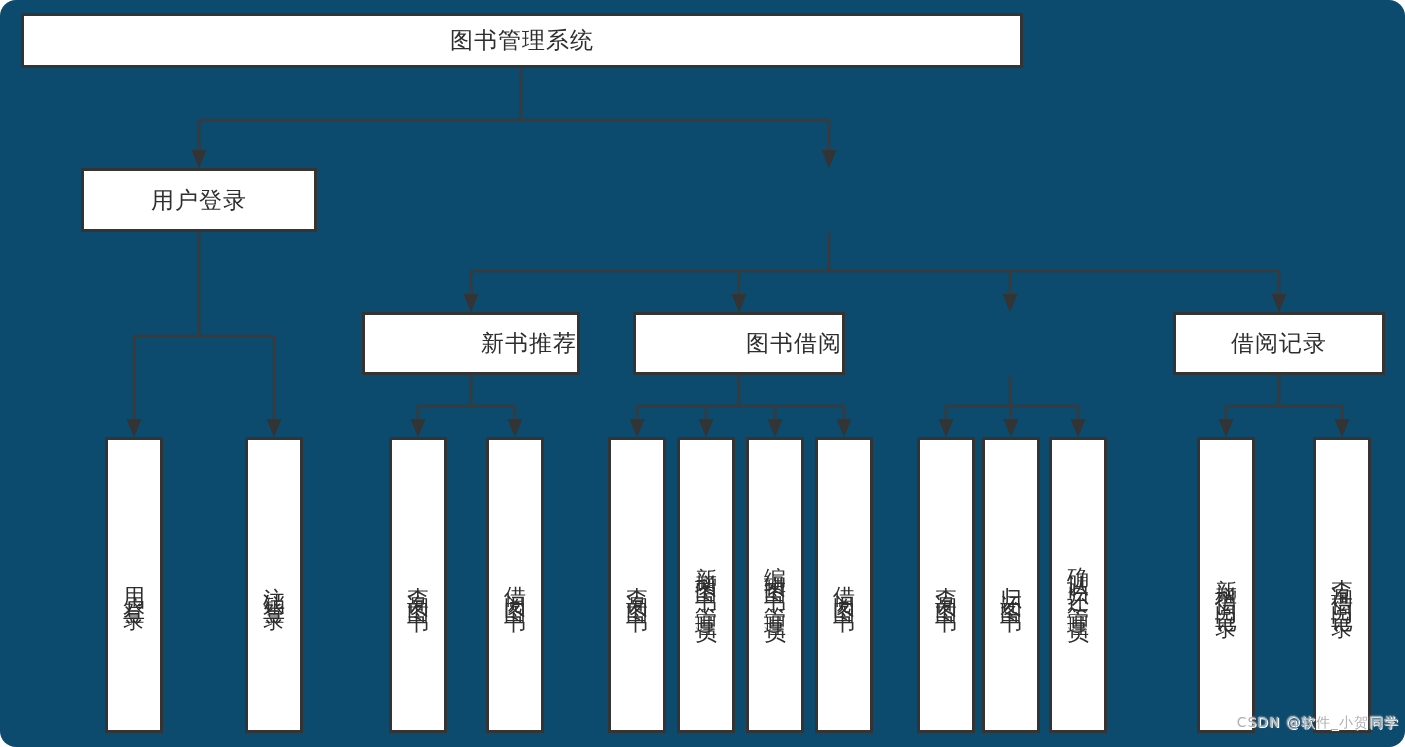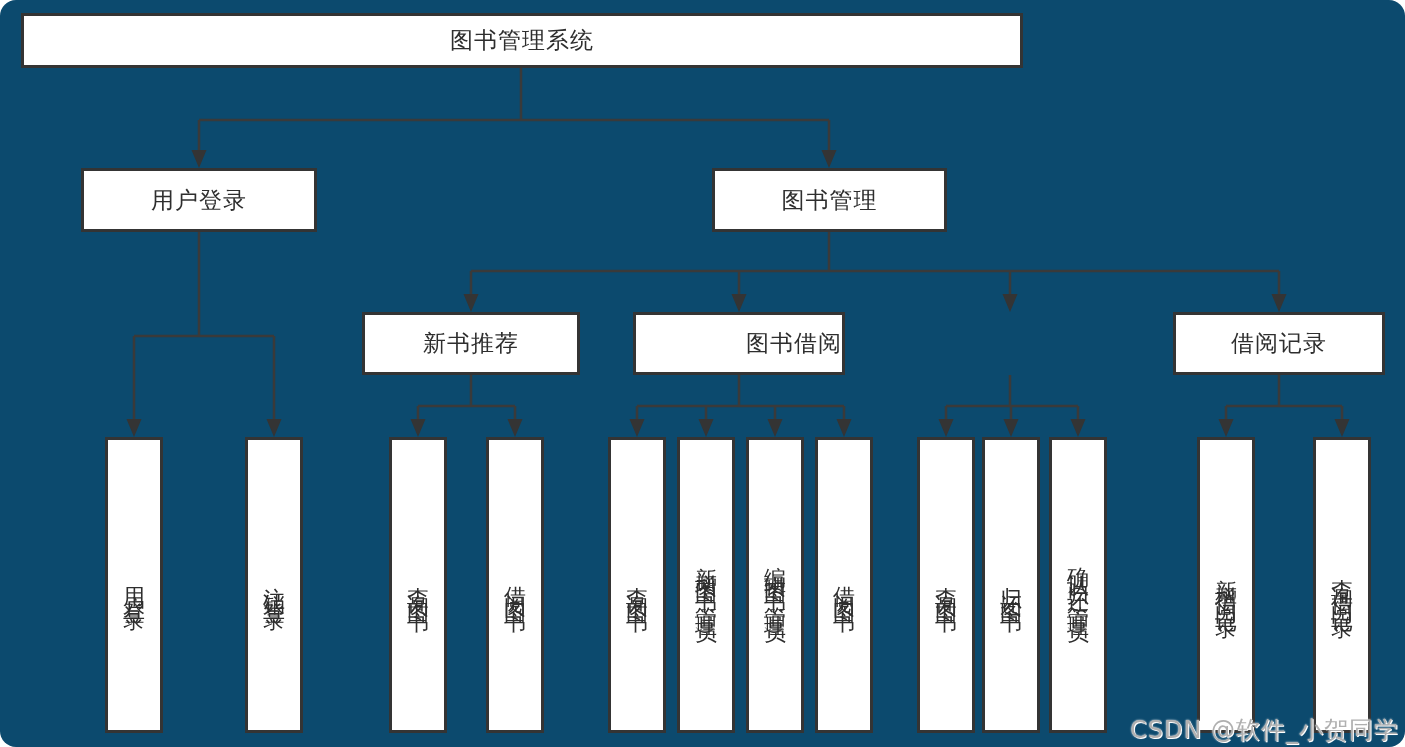--- a/index.html
+++ b/index.html
@@ -44,21 +44,21 @@
     text-orientation: mixed;
     font-size: 22px;
     letter-spacing: 8px;
     line-height: 1;
     white-space: nowrap;
   }
   
   .n-root            { left: 21px;   top: 13px;  width: 1002px; height: 55px; }
   .n-login-group     { left: 81px;   top: 168px; width: 236px;  height: 64px; }
   .n-book-mgmt       { left: 712px;  top: 168px; width: 235px;  height: 64px; }
-  .n-new-book-rec    { left: 362px;  top: 312px; width: 218px;  height: 63px; }
+  .n-new-book-rec    { left: 362px;  top: 312px; width: 218px;  height: 63px; justify-content: flex-end; }
   .n-book-borrow     { left: 633px;  top: 312px; width: 212px;  height: 63px; justify-content: flex-end; }
   .n-current-borrow  { left: 902px;  top: 312px; width: 216px;  height: 63px; }
   .n-borrow-records  { left: 1173px; top: 312px; width: 212px;  height: 63px; }
   .leaf              { top: 437px;   width: 58px; height: 296px; }
   .n-login           { left: 105px;  }
   .n-logout          { left: 245px;  }
   .n-nbr-query       { left: 389px;  }
   .n-nbr-borrow      { left: 486px;  }
   .n-bb-query        { left: 608px;  }
   .n-bb-add          { left: 677px;  }
@@ -66,21 +66,21 @@
   .n-bb-borrow       { left: 815px;  }
   .n-cb-query        { left: 917px;  }
   .n-cb-return       { left: 982px;  }
   .n-cb-confirm      { left: 1049px; }
   .n-br-add          { left: 1197px; }
   .n-br-query        { left: 1313px; }
   .watermark {
     position: absolute;
     right: 6px;
     top: 714px;
-    font-size: 24px;
+    font-size: 14px;
     color: #b0b0b0;
     letter-spacing: 1px;
     white-space: nowrap;
     text-shadow: 0 0 2px #ffffff, 1px 1px 0 #ffffff;
     z-index: 5;
   }
 </style>
 </head>
 <body>
 
@@ -117,23 +117,20 @@
       <polygon points="1334.5,419 1349.5,419 1342,437"></polygon>
     </g>
   </svg>
 
   <div class="box h-box n-root">
     <span>图书管理系统</span>
   </div>
 
   <div class="box h-box n-login-group">
     <span>用户登录</span>
-  </div>
-  <div class="box h-box n-book-mgmt">
-    <span>图书管理</span>
   </div>
 
   <div class="box h-box n-new-book-rec">
     <span>新书推荐</span>
   </div>
   <div class="box h-box n-book-borrow">
     <span>图书借阅</span>
   </div>
   <div class="box h-box n-borrow-records">
     <span>借阅记录</span>

